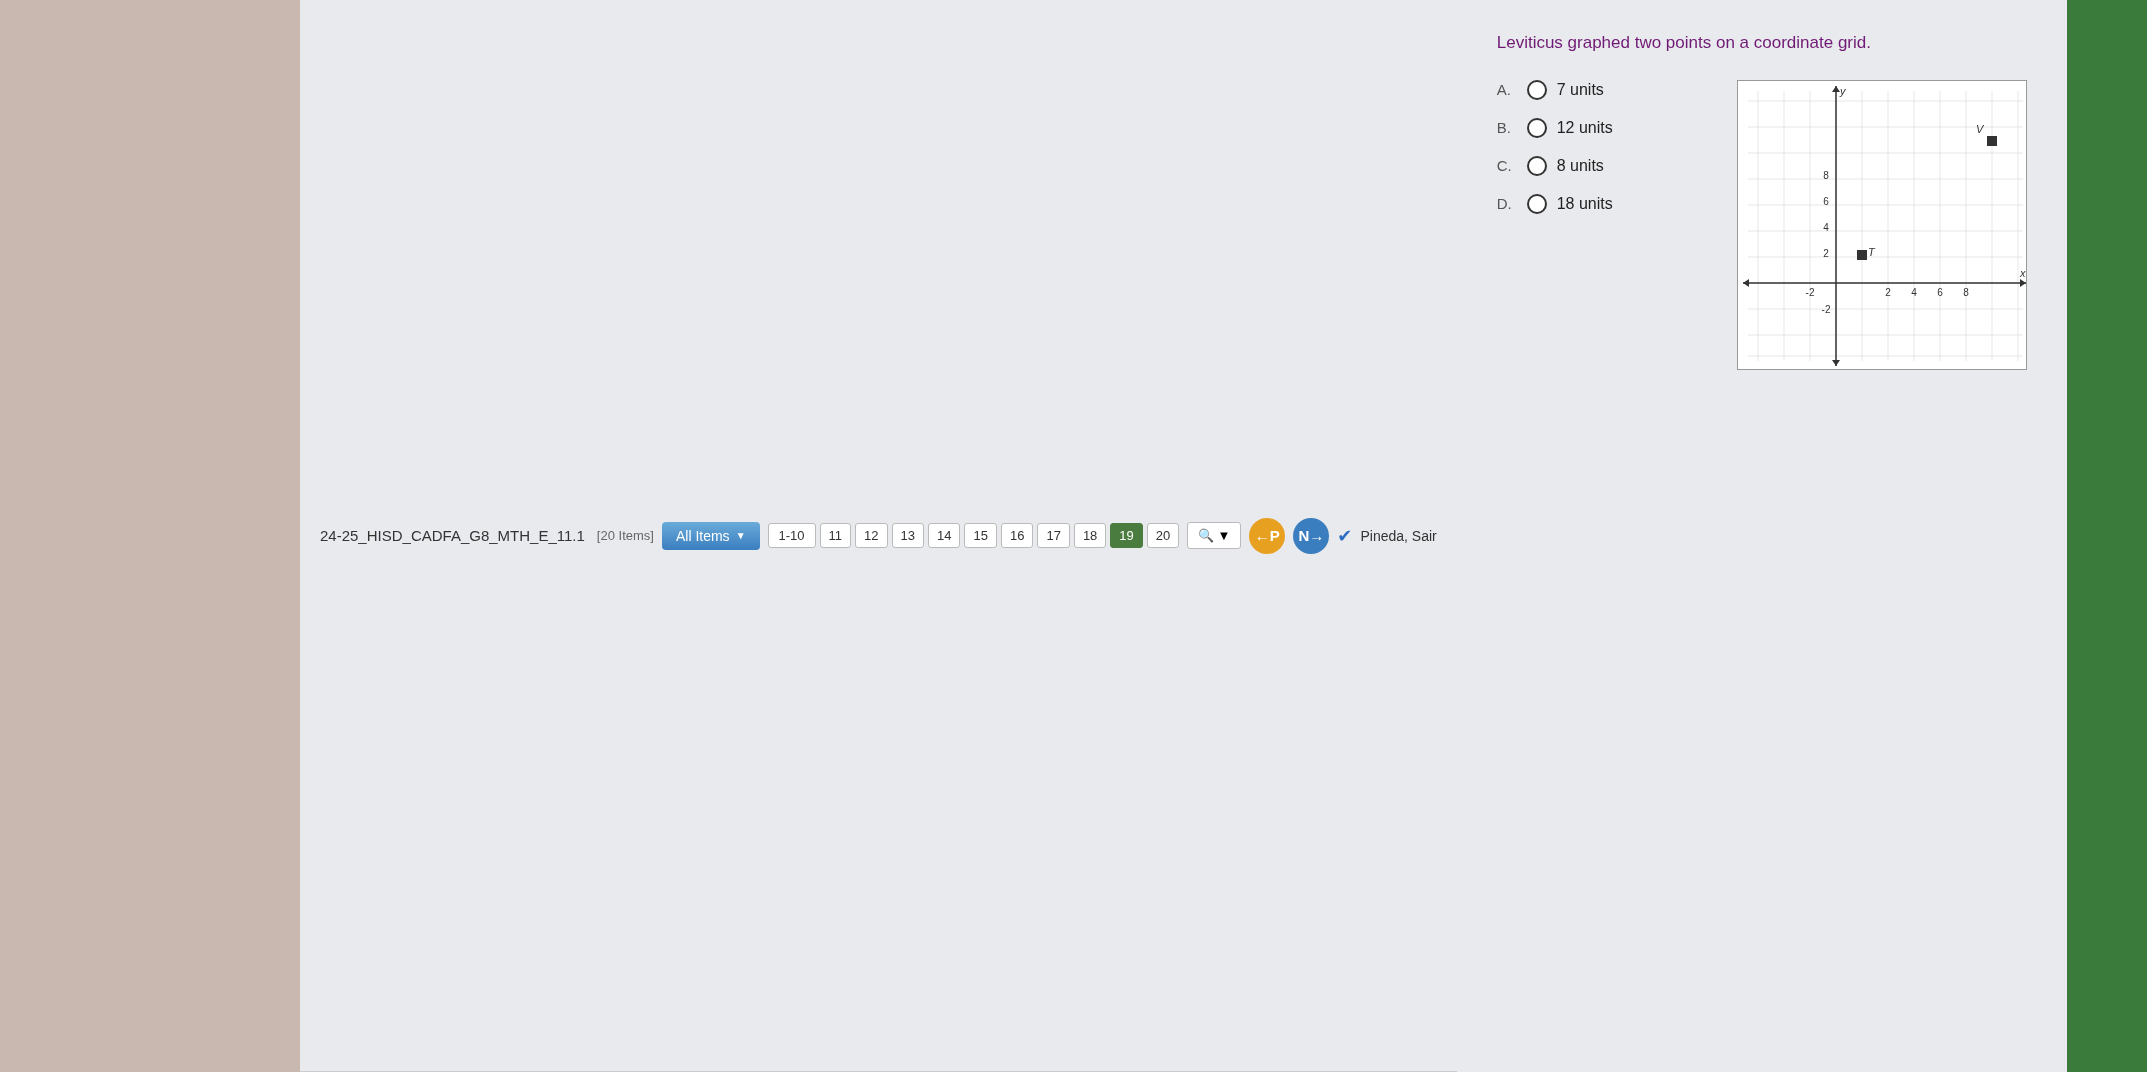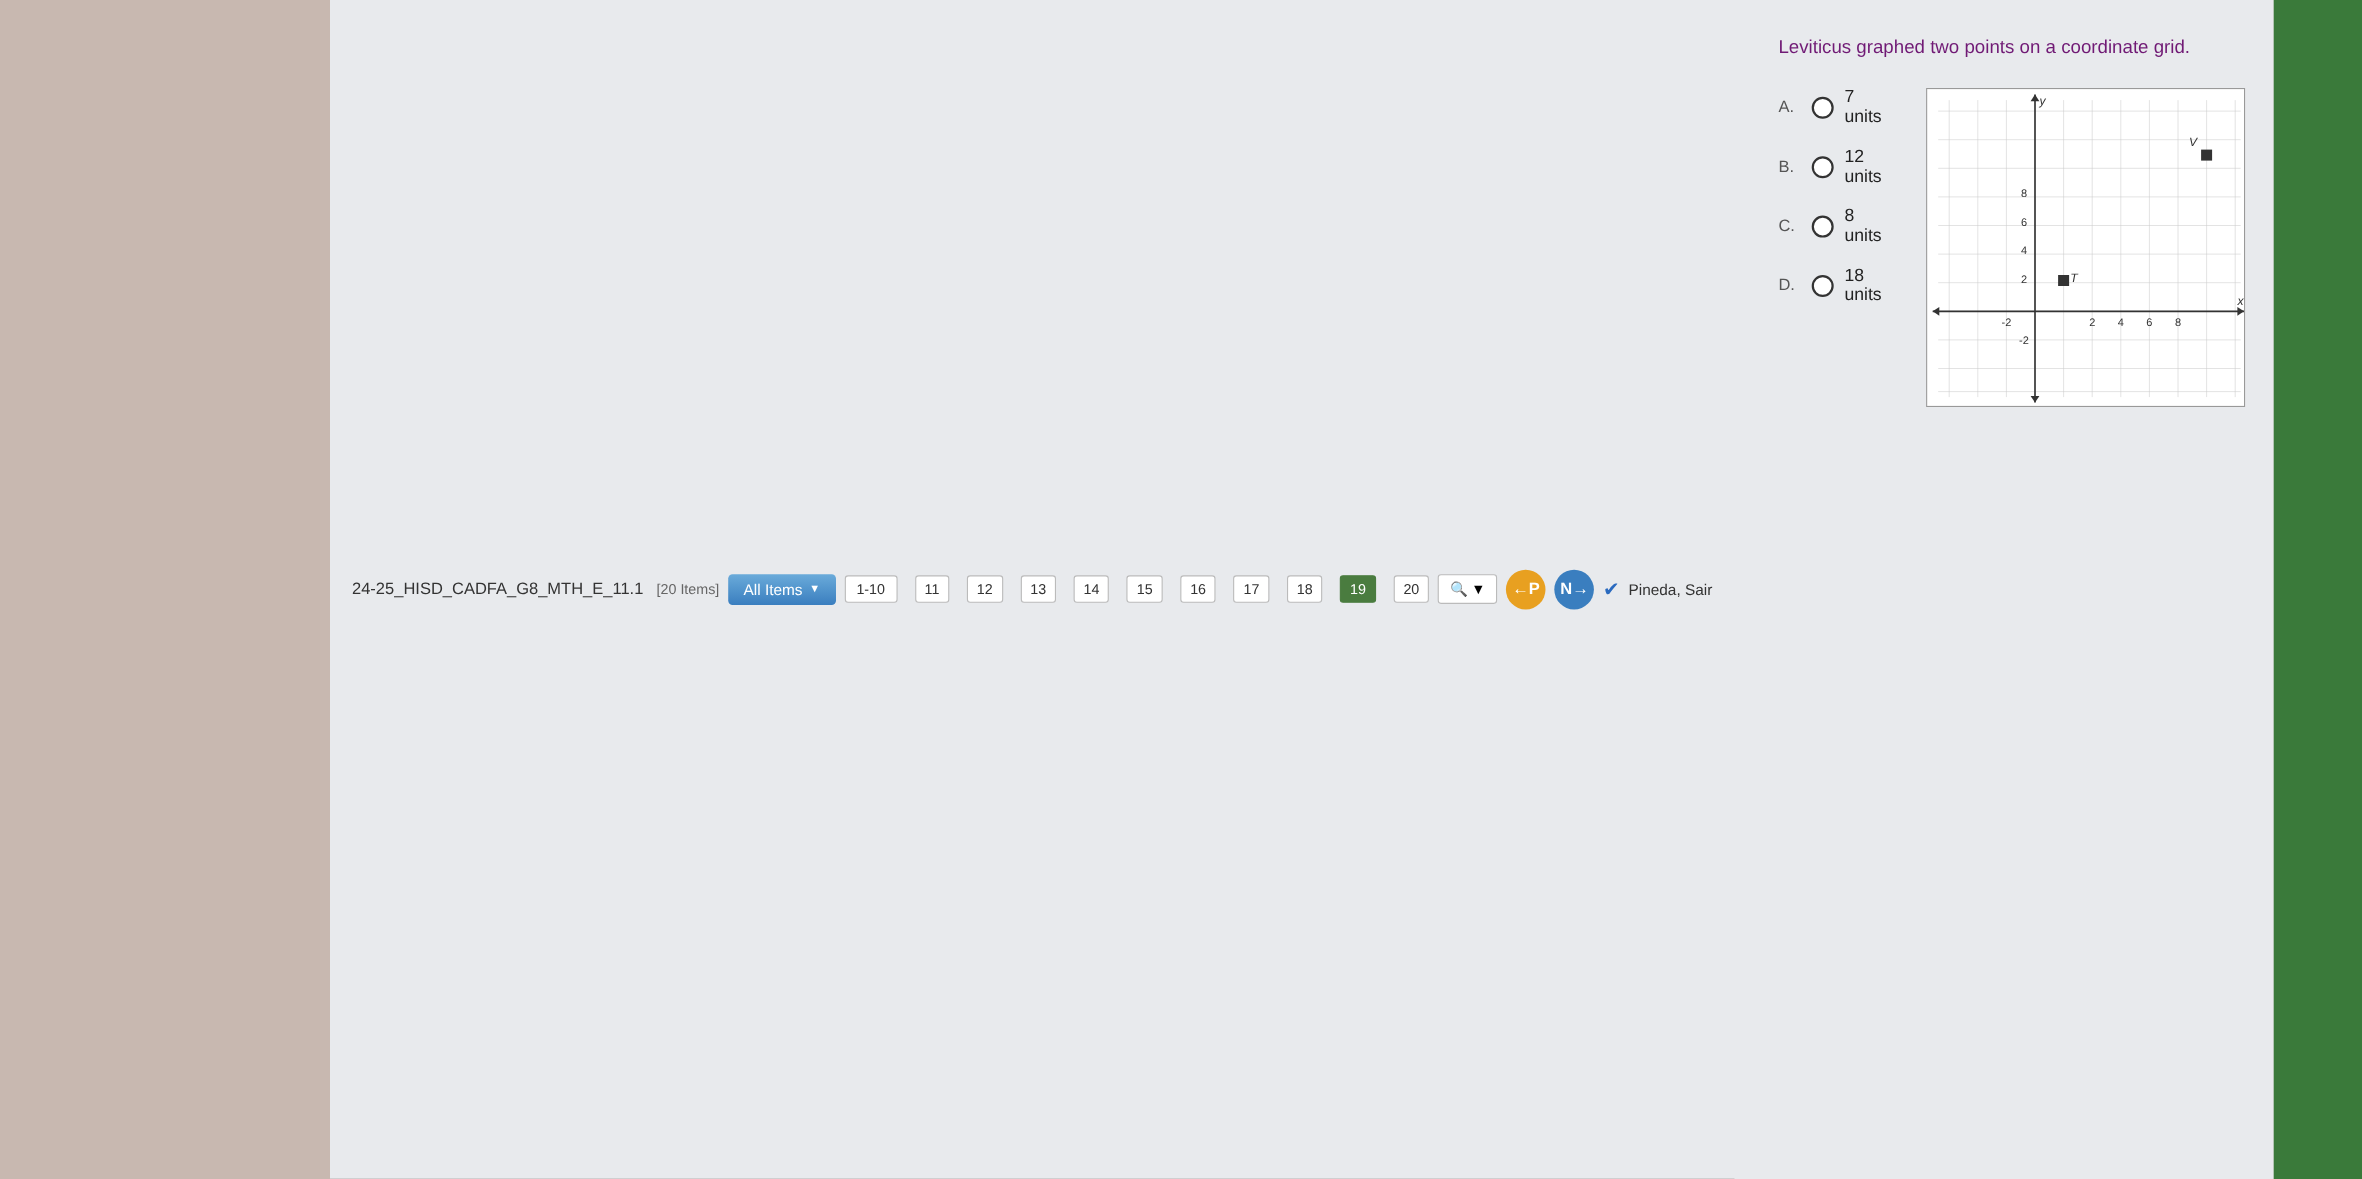--- a/index.html
+++ b/index.html
@@ -52,21 +52,21 @@
       align-items: center;
       gap: 6px;
     }
     .all-items-btn::after {
       content: '▼';
       font-size: 10px;
     }
     .nav-numbers {
       display: flex;
       align-items: center;
-      gap: 16px;
+      gap: 4px;
     }
     .nav-num {
       padding: 4px 8px;
       border: 1px solid #bbb;
       background: white;
       border-radius: 3px;
       font-size: 13px;
       cursor: pointer;
       color: #333;
       min-width: 28px;

